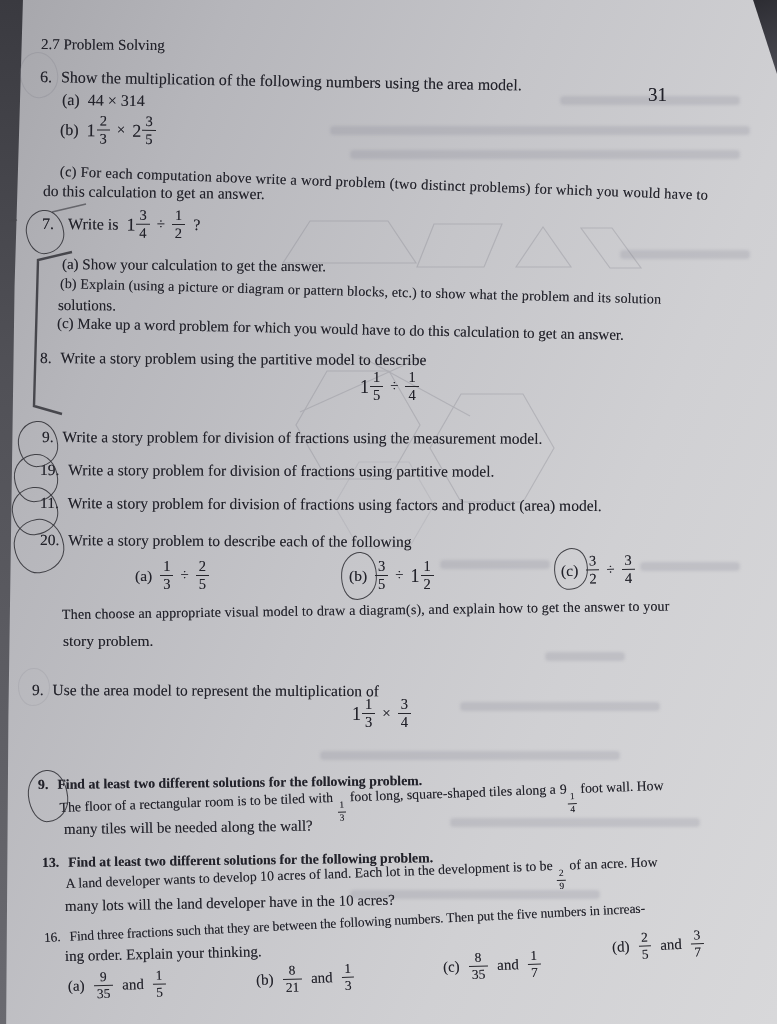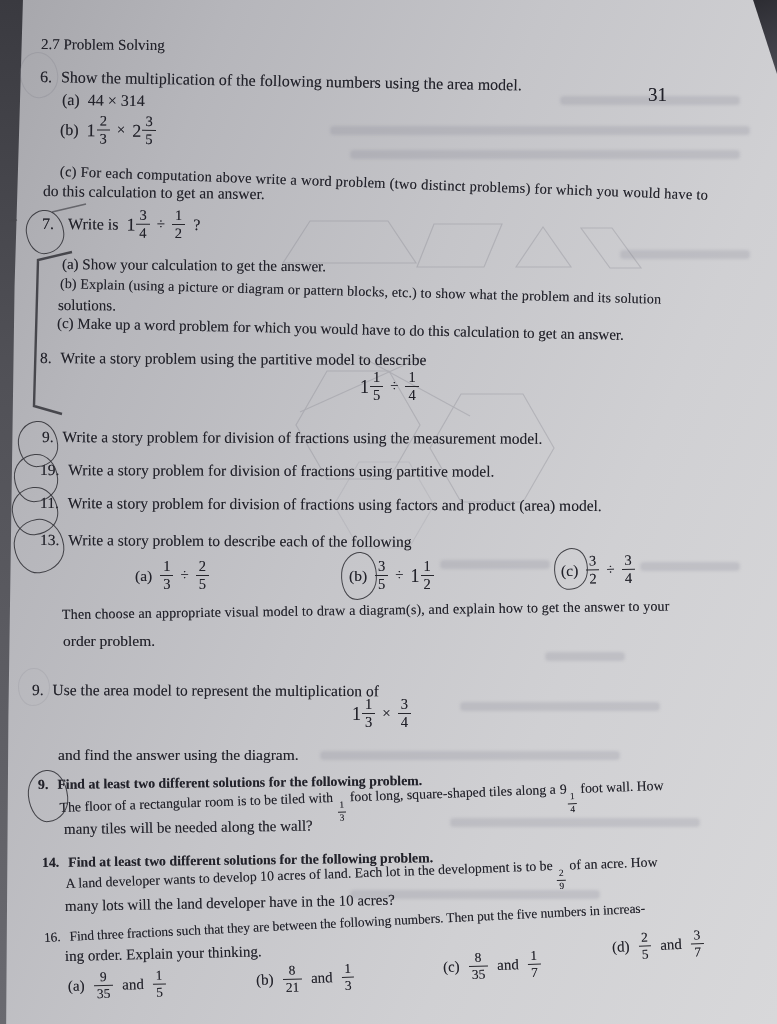--- a/index.html
+++ b/index.html
@@ -161,21 +161,21 @@
     <span class="num">19.</span><span>Write a story problem for division of fractions using partitive model.</span>
   </div>
 
   <div class="hand-circle" style="left:12px;top:487px;width:44px;height:46px;transform:rotate(-6deg);"></div>
   <div class="line" style="left:40px;top:494px;transform:rotate(.3deg);">
     <span class="num">11.</span><span>Write a story problem for division of fractions using factors and product (area) model.</span>
   </div>
 
   <div class="hand-circle" style="left:14px;top:519px;width:48px;height:52px;transform:rotate(-8deg);"></div>
   <div class="line" style="left:40px;top:531px;transform:rotate(.3deg);">
-    <span class="num">13.</span><span>Write a story problem to describe each of the following</span>
+    <span class="num">20.</span><span>Write a story problem to describe each of the following</span>
   </div>
 
   <div class="line" style="left:135px;top:558px;">
     <span class="dmath">
       <span style="margin-right:8px;font-size:15.5px;">(a)</span>
       <span class="frac">
           <span class="fn">1</span>
           <span class="fd">3</span>
         </span>
       <span class="op">÷</span>
@@ -213,59 +213,58 @@
         </span>
       <span class="op">÷</span>
       <span class="frac">
           <span class="fn">3</span>
           <span class="fd">4</span>
         </span>
     </span>
   </div>
 
   <div class="line fs14" style="left:62px;top:607px;transform:rotate(-.8deg);">Then choose an appropriate visual model to draw a diagram(s), and explain how to get the answer to your</div>
-  <div class="line" style="left:63px;top:632px;">order problem.</div>
+  <div class="line" style="left:63px;top:632px;">story problem.</div>
 
   <div class="ghost-circle" style="left:18px;top:668px;width:30px;height:36px;opacity:.35;"></div>
   <div class="line" style="left:32px;top:681px;transform:rotate(.2deg);">
     <span class="num">9.</span><span>Use the area model to represent the multiplication of</span>
   </div>
   <div class="line" style="left:352px;top:696px;">
     <span class="dmath">
       <span class="whole">1</span>
       <span class="frac">
           <span class="fn">1</span>
           <span class="fd">3</span>
         </span>
       <span class="op">×</span>
       <span class="frac">
           <span class="fn">3</span>
           <span class="fd">4</span>
         </span>
     </span>
   </div>
-  <div class="line" style="left:58px;top:746px;">and find the answer using the diagram.</div>
 
   <div class="hand-circle" style="left:28px;top:770px;width:38px;height:50px;transform:rotate(-5deg);"></div>
   <div class="line fs138 bold" style="left:38px;top:777px;transform:rotate(-.6deg);">
     <span class="num">9.</span><span>Find at least two different solutions for the following problem.</span>
   </div>
   <div class="line fs138" style="left:60px;top:800px;transform:rotate(-2.1deg);">
     <span>The floor of a rectangular room is to be tiled with</span><span class="ifrac">
         <span class="fn">1</span>
         <span class="fd">3</span>
       </span><span>foot long, square-shaped tiles along a</span><span class="iwhole">9</span><span class="ifrac">
         <span class="fn">1</span>
         <span class="fd">4</span>
       </span><span>foot wall. How</span>
   </div>
   <div class="line fs15" style="left:64px;top:821px;transform:rotate(-.8deg);">many tiles will be needed along the wall?</div>
 
   <div class="line fs138 bold" style="left:42px;top:855px;transform:rotate(-.7deg);">
-    <span class="num">14.</span><span>Find at least two different solutions for the following problem.</span>
+    <span class="num">13.</span><span>Find at least two different solutions for the following problem.</span>
   </div>
   <div class="line fs138" style="left:66px;top:876px;transform:rotate(-2.1deg);">
     <span>A land developer wants to develop 10 acres of land. Each lot in the development is to be</span><span class="ifrac">
         <span class="fn">2</span>
         <span class="fd">9</span>
       </span><span>of an acre. How</span>
   </div>
   <div class="line fs15" style="left:65px;top:898px;transform:rotate(-1.1deg);">many lots will the land developer have in the 10 acres?</div>
 
   <div class="line fs135" style="left:44px;top:930px;transform:rotate(-2.8deg);">

